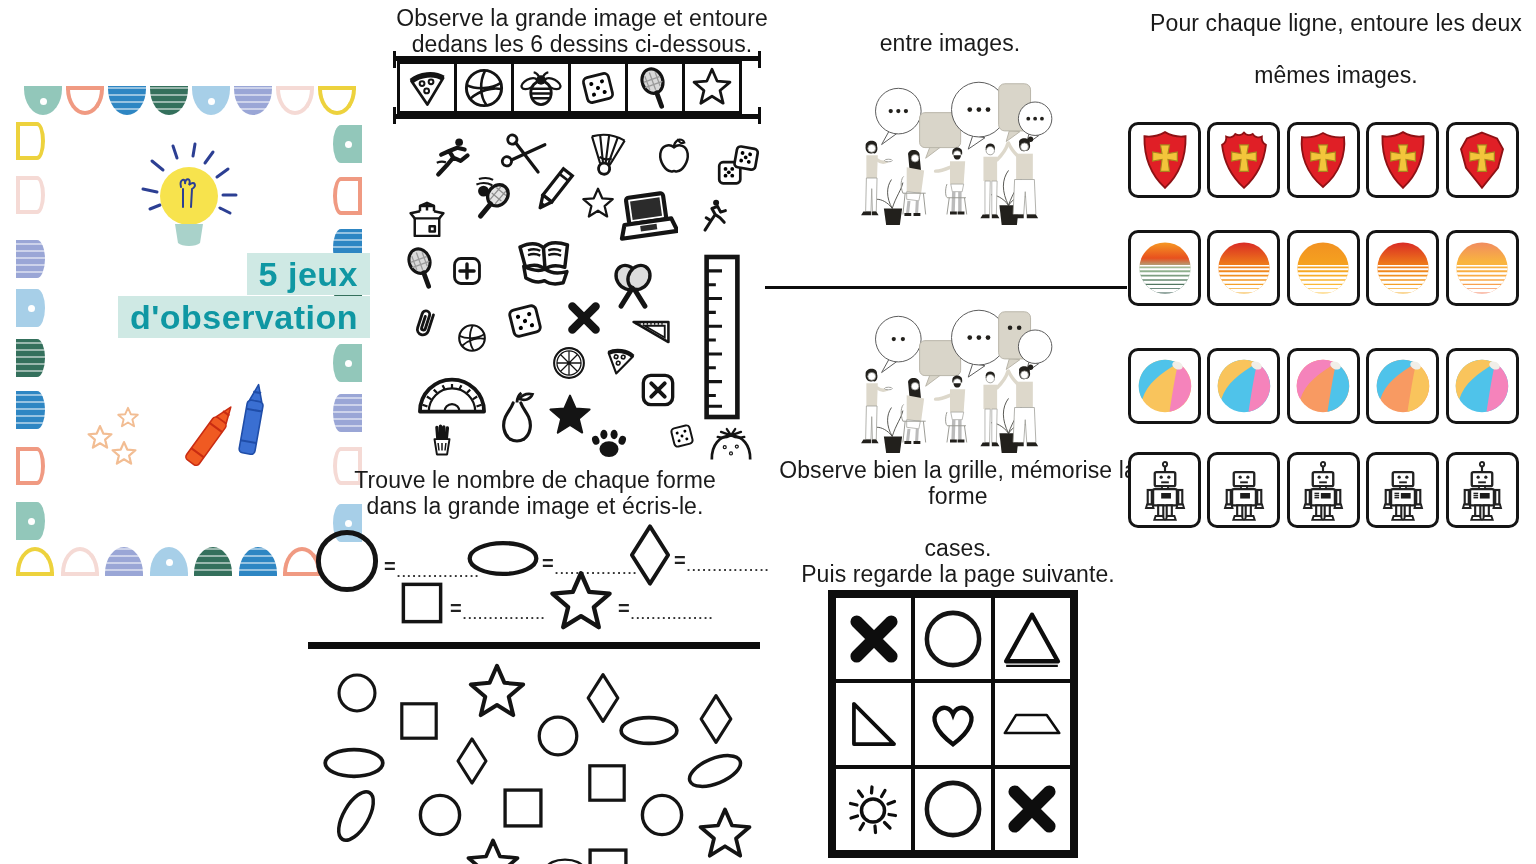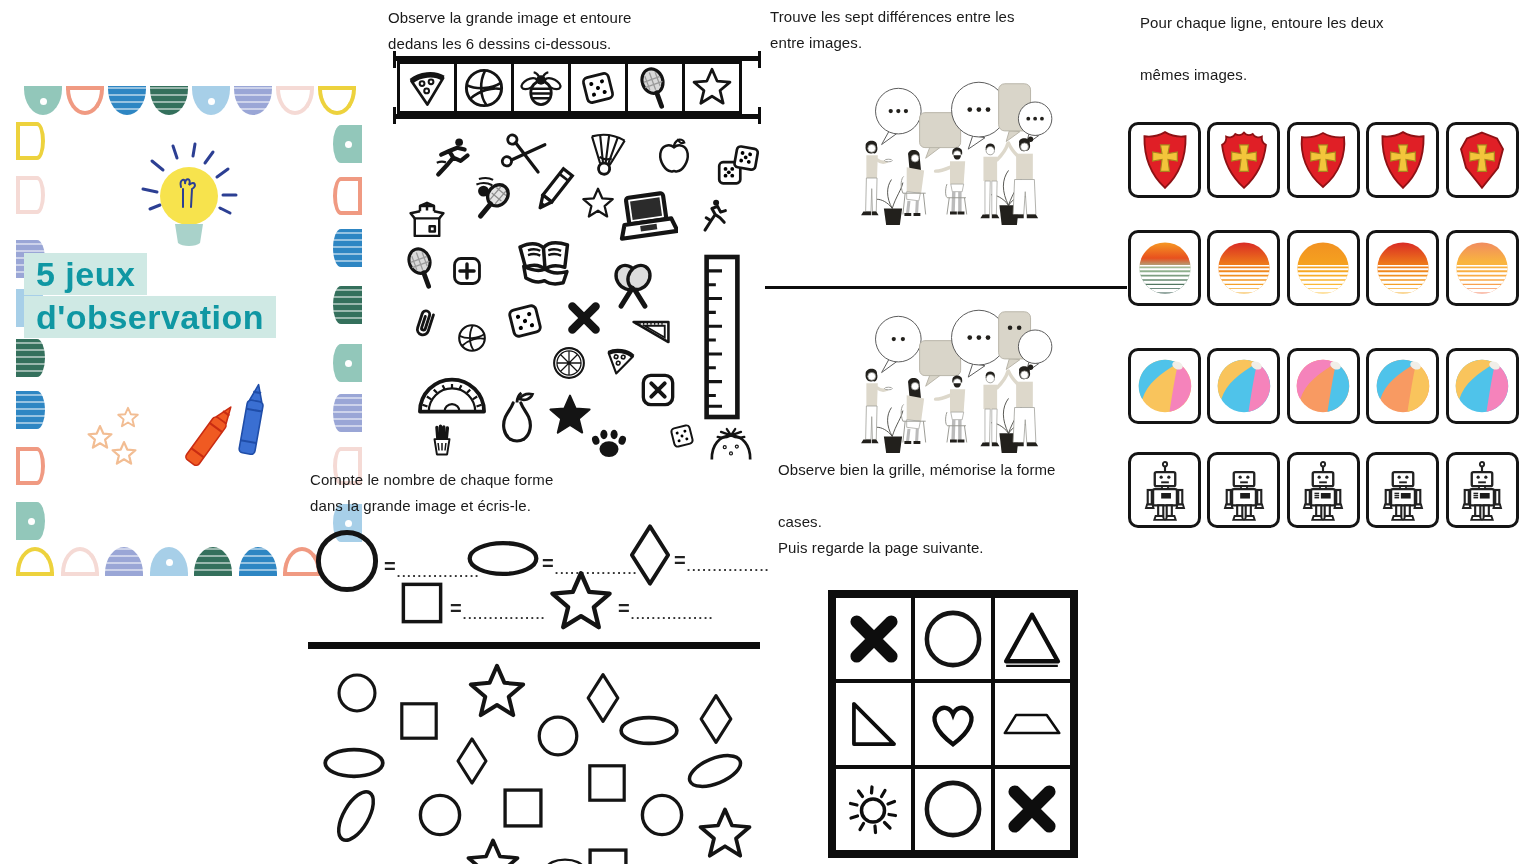--- a/index.html
+++ b/index.html
@@ -1,30 +1,30 @@
 <!DOCTYPE html>
 <html><head>
 <meta charset="utf-8">
 <style>
 *{margin:0;padding:0;box-sizing:border-box}
 html,body{background:#fff;width:1536px;height:864px;overflow:hidden}
 #canvas{position:relative;width:1536px;height:864px;background:#fff;overflow:hidden;
   font-family:"Liberation Sans",sans-serif;color:#1c1c1c}
 .abs{position:absolute}
 .ic{display:block}
-.ptitle{position:absolute;text-align:left;font-size:15px;line-height:26px;color:#1a1a1a;font-weight:500;letter-spacing:.1px}
+.ptitle{position:absolute;text-align:center;font-size:23px;line-height:26px;color:#1a1a1a;font-weight:500;letter-spacing:.1px}
 .hr{position:absolute;background:#0d0d0d}
 
 .doodle{position:absolute}
 .doodle .dot{position:absolute;left:50%;top:50%;width:7px;height:7px;margin:-3px 0 0 -3px;border-radius:50%;background:#fff}
 .dd-top{border-radius:0 0 55% 55% / 0 0 100% 100%}
 .dd-bottom{border-radius:55% 55% 0 0 / 100% 100% 0 0}
 .dd-left{border-radius:0 55% 55% 0 / 0 100% 100% 0}
 .dd-right{border-radius:55% 0 0 55% / 100% 0 0 100%}
-.cover-line{position:absolute;left:24px;width:370px;text-align:left}
+.cover-line{position:absolute;left:0;width:370px;text-align:right}
 .cover-line span{display:inline-block;background:#cfe9e4;color:#0f97a3;font-size:34px;font-weight:bold;line-height:1.12;padding:2px 12px;letter-spacing:.5px}
 
 #strip{position:absolute;left:395px;top:54px;width:364px;height:72px}
 #strip .bar{position:absolute;left:0;width:364px;height:5px;background:#0d0d0d}
 #strip .tick{position:absolute;width:3px;height:17px;background:#0d0d0d}
 #strip .cells{position:absolute;left:2px;top:7px;display:flex}
 #strip .cell{width:60px;height:53px;border:3px solid #0d0d0d;margin-left:-3px;background:#fff;display:flex;align-items:center;justify-content:center}
 #strip .cell:first-child{margin-left:0}
 
 .mbox{position:absolute;width:73px;height:76px;border:3.5px solid #141414;border-radius:10px;background:#fff;display:flex;align-items:center;justify-content:center}
@@ -535,21 +535,21 @@
           <use href="#i-die-3d"></use>
         </svg>
         <svg class="ic abs" style="left:316px;top:296px;width:50px;height:38px;">
           <use href="#i-tomato"></use>
         </svg>
       </div>
 </section>
 
 <section>
   <div class="ptitle" style="left:310px;top:467px;width:450px">
-    <span>Compte le nombre de chaque forme</span><br><span>dans la grande image et écris-le.</span>
+    <span>Trouve le nombre de chaque forme</span><br><span>dans la grande image et écris-le.</span>
   </div>
   <div id="count-items">
         <div class="count-item" style="left:312px;top:526px">
      <svg class="ic" style="width:70px;height:70px">
             <use href="#i-circle-o"></use>
           </svg>
      <span class="eq">=</span>
      <span class="dots">................</span>
    </div>
         <div class="count-item" style="left:466px;top:540px">
@@ -638,21 +638,21 @@
           <use href="#i-star-outline"></use>
         </svg>
         <svg class="ic abs" style="left:245px;top:200px;width:40px;height:26px;">
           <use href="#i-ellipse-o"></use>
         </svg>
       </div>
 </section>
 
 <section>
   <div class="ptitle" style="left:770px;top:4px;width:360px">
-    <span>Trouve les sept différences entre les</span><br><span>entre images.</span>
+    <br><span>entre images.</span>
   </div>
   <div class="abs" id="scene1" style="left:836px;top:64px;width:228px;height:220px">
         <svg viewBox="0 0 300 230" preserveAspectRatio="xMidYMin meet" style="width:228px;height:218px;display:block">
   <g stroke="#5a5a5a" stroke-width="1.3">
     <path d="M70 88 L60 106 L82 90 Z" fill="#fff"></path>
             <circle cx="82" cy="62" r="30" fill="#fff"></circle>
     <path d="M124 108 L118 124 L138 109 Z" fill="#d9d5c9" stroke="#b9b5a9"></path>
             <rect x="110" y="64" width="54" height="46" rx="7" fill="#d9d5c9" stroke="#b9b5a9"></rect>
     <path d="M180 94 L174 112 L196 97 Z" fill="#fff"></path>
             <circle cx="188" cy="60" r="36" fill="#fff"></circle>

